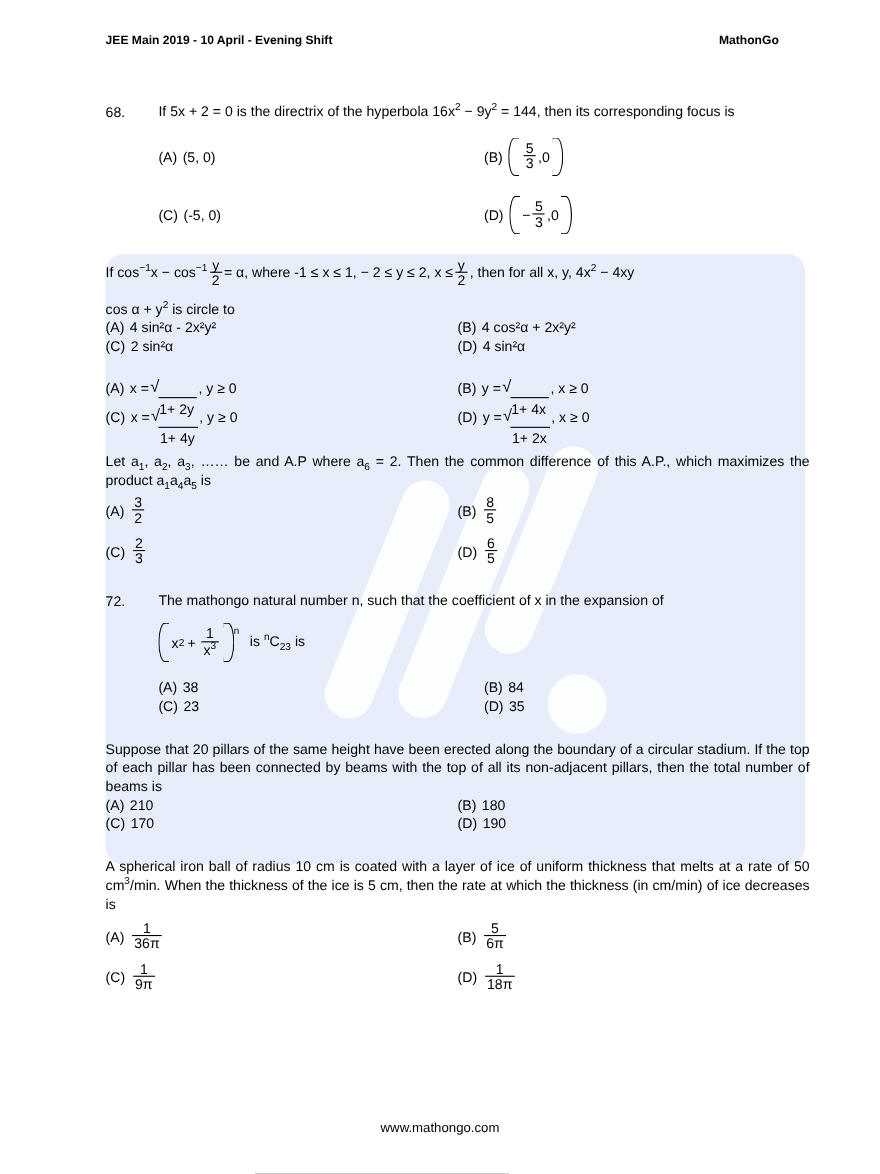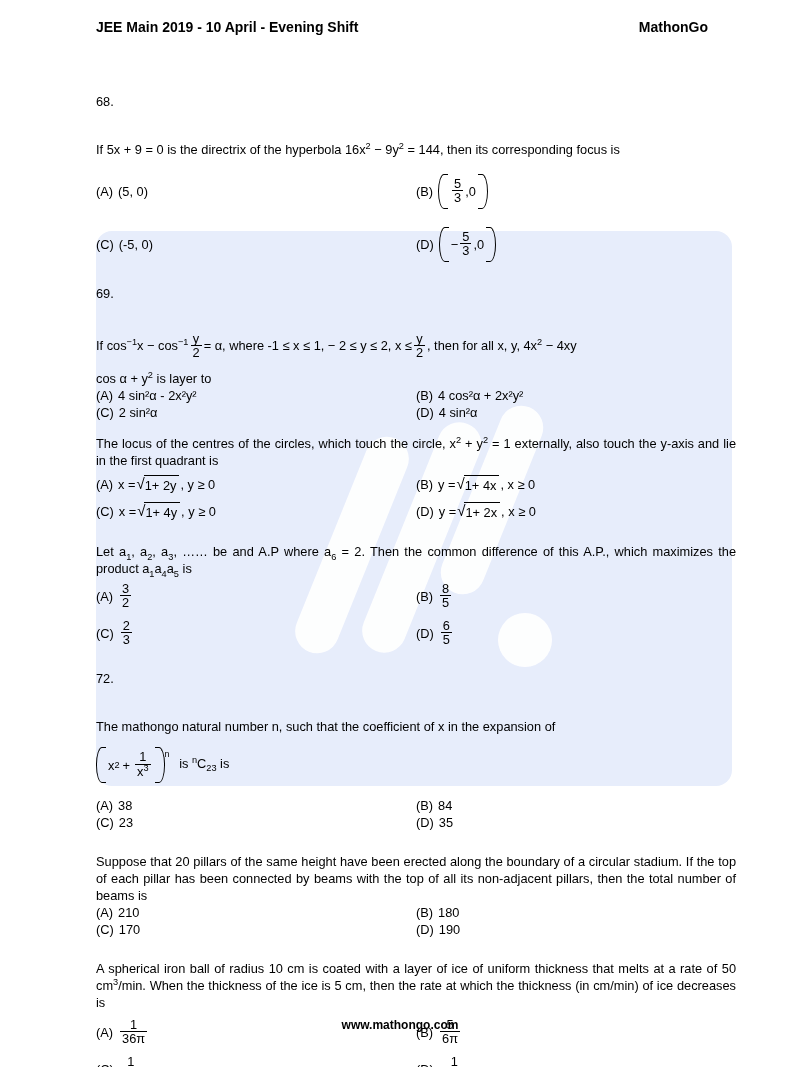--- a/index.html
+++ b/index.html
@@ -37,56 +37,55 @@
     height: 555px;
     background: #e7edfb;
     border-radius: 16px;
     z-index: 0;
   }
 
   
   .header {
     position: absolute;
     left: 96px;
-    top: 19px;
+    top: 31px;
     width: 636px;
     display: flex;
     justify-content: space-between;
     align-items: baseline;
-    font-size: 14px;
+    font-size: 11px;
     font-weight: bold;
     z-index: 3;
   }
   .header .brand { padding-right: 24px; margin-left: 12px; }
 
   
   .footer {
     position: absolute;
     left: 0;
     top: 1018px;
     width: 800px;
     text-align: center;
     font-size: 12px;
-    font-weight: bold;
+    font-weight: normal;
     z-index: 3;
   }
 
   
   .content {
     position: absolute;
     left: 96px;
     top: 92px;
     width: 640px;
     z-index: 3;
   }
   .q {
     display: flex;
     position: relative;
     margin-bottom: 0px;
-    flex-direction: column;
   }
   .q-num {
     width: 48px;
     flex: 0 0 48px;
     font-size: 12.8px;
     line-height: 17px;
     padding-top: 1px;
   }
   .q-body {
     flex: 1 1 auto;
@@ -177,21 +176,21 @@
     font-size: 15px;
     line-height: 1;
     position: relative;
     top: 1px;
   }
   .rad .body {
     border-top: 1.2px solid #000;
     padding: 1px 3px 0 1px;
     margin-left: -1px;
     position: relative;
-    top: 0px;
+    top: 18px;
   }
 
   
   .exp-n {
     font-size: 9px;
     vertical-align: super;
     position: relative;
     top: -6px;
     font-style: normal;
   }
@@ -216,21 +215,21 @@
     <span>JEE Main 2019 - 10 April - Evening Shift</span>
     <span class="brand">MathonGo</span>
   </div>
 
   <div class="content">
 
     <div class="q">
       <div class="q-num">68.</div>
       <div class="q-body">
         <div class="stem">
-          <span>If 5x + 9 = 0 is the directrix of the hyperbola 16x</span><sup>2</sup><span> − 9y</span><sup>2</sup><span> = 144, then its corresponding focus is</span>
+          <span>If 5x + 2 = 0 is the directrix of the hyperbola 16x</span><sup>2</sup><span> − 9y</span><sup>2</sup><span> = 144, then its corresponding focus is</span>
         </div>
         <div class="gap-16"></div>
         <div class="opts">
           <div class="opt">
             <span class="lbl">(A)</span>
             <span>(5, 0)</span>
           </div>
           <div class="opt">
             <span class="lbl">(B)</span>
             <span class="bigparen">
@@ -267,34 +266,33 @@
               <span class="pr"></span>
             </span>
           </div>
         </div>
       </div>
     </div>
 
     <div class="gap-22"></div>
 
     <div class="q">
-      <div class="q-num">69.</div>
       <div class="q-body">
         <div class="stem nojust">
           <span>If cos</span><sup>−1</sup><span>x − cos</span><sup>−1</sup><span class="frac">
               <span class="num">y</span>
               <span class="den">2</span>
             </span><span>= α</span><span>, where -1 ≤ x ≤ 1, − 2 ≤ y ≤ 2,  x ≤</span><span class="frac">
               <span class="num">y</span>
               <span class="den">2</span>
             </span><span>, then for all x, y, 4x</span><sup>2</sup><span> − 4xy</span>
         </div>
         <div class="gap-10"></div>
         <div class="stem nojust">
-          <span>cos α + y</span><sup>2</sup><span> is layer to</span>
+          <span>cos α + y</span><sup>2</sup><span> is circle to</span>
         </div>
         <div class="opts">
           <div class="opt">
             <span class="lbl">(A)</span>
             <span>4 sin²α - 2x²y²</span>
           </div>
           <div class="opt">
             <span class="lbl">(B)</span>
             <span>4 cos²α + 2x²y²</span>
           </div>
@@ -309,23 +307,20 @@
             <span>4 sin²α</span>
           </div>
         </div>
       </div>
     </div>
 
     <div class="gap-14"></div>
 
     <div class="q">
       <div class="q-body">
-        <div class="stem">
-          <span>The locus of the centres of  the circles, which touch the circle, x</span><sup>2</sup><span> + y</span><sup>2</sup><span> = 1 externally, also touch the y-axis and lie in the first quadrant is</span>
-        </div>
         <div class="gap-6"></div>
         <div class="opts">
           <div class="opt">
             <span class="lbl">(A)</span>
             <span>x =</span>
             <span class="rad">
                 <span class="sign">√</span>
                 <span class="body">1+ 2y</span>
               </span>
             <span>, y ≥ 0</span>

